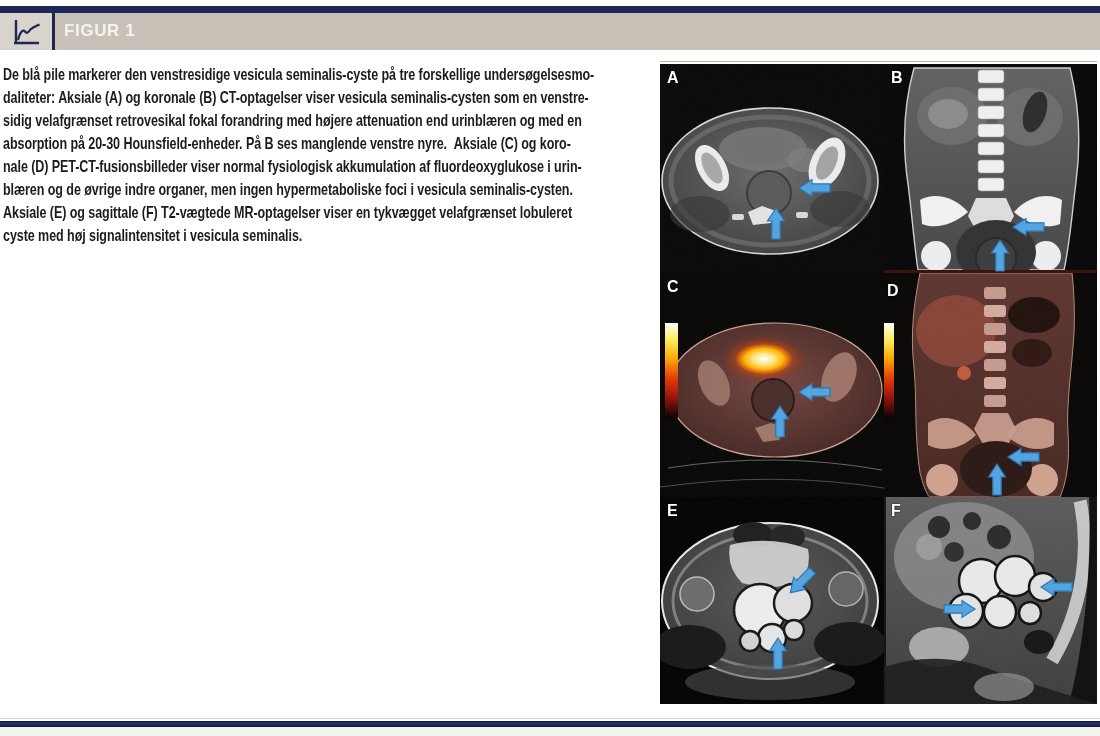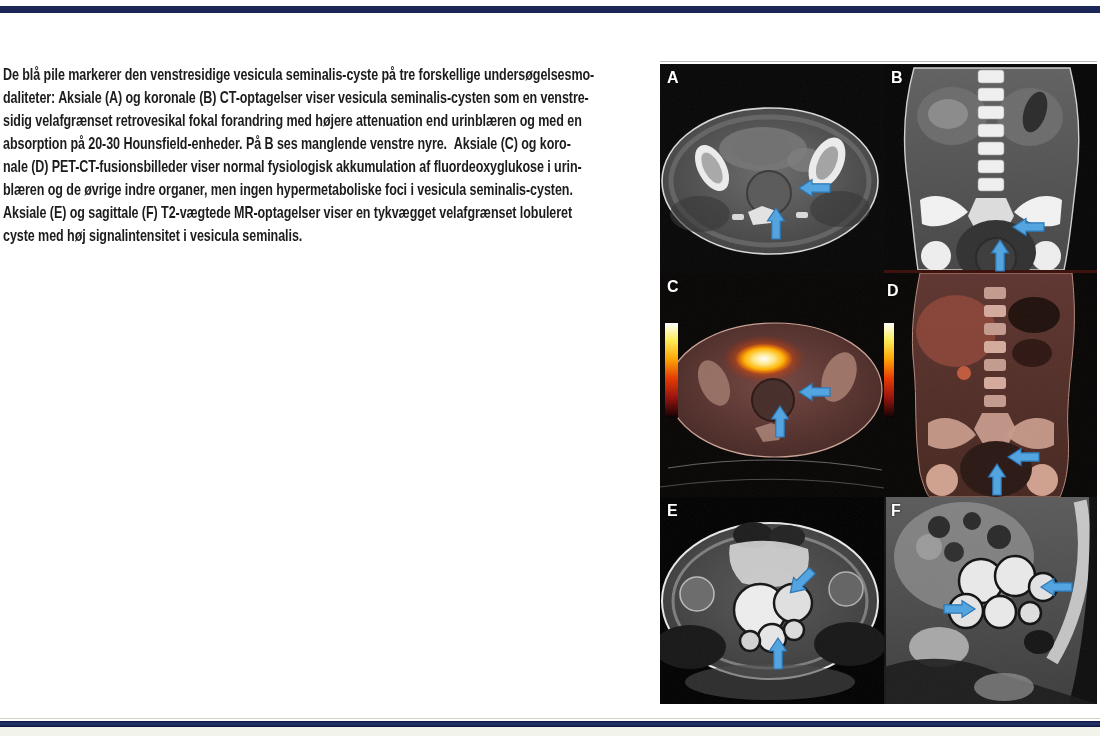--- a/index.html
+++ b/index.html
@@ -108,20 +108,30 @@
     <filter id="grain" x="0%" y="0%" width="100%" height="100%">
       <feTurbulence type="fractalNoise" baseFrequency="0.9" numOctaves="2" stitchTiles="stitch" result="t"></feTurbulence>
       <feColorMatrix in="t" type="matrix" values="0 0 0 0 0.6  0 0 0 0 0.6  0 0 0 0 0.6  0 0 0 0.45 0"></feColorMatrix>
     </filter>
   </defs>
 </svg>
 
 <div class="page">
 
   <div class="topline"></div>
+  <div class="headerbar">
+    <div class="iconbox">
+      <svg width="36" height="32" viewBox="0 0 36 32">
+        <path d="M7 4 V27 M5 27 H30" fill="none" stroke="#1d2757" stroke-width="2.4"></path>
+        <path d="M9 24 C11 16 14 13 16 15.5 C17.5 17.5 19 17 20.2 15 C22.5 11.5 26.5 10.5 30.5 8.5" fill="none" stroke="#1d2757" stroke-width="2.2"></path>
+      </svg>
+    </div>
+    <div class="hdivider"></div>
+    <div class="figtitle">FIGUR 1</div>
+  </div>
 
   <div class="caption">De blå pile markerer den venstresidige vesicula seminalis-cyste på tre forskellige undersøgelsesmo-<br>daliteter: Aksiale (A) og koronale (B) CT-optagelser viser vesicula seminalis-cysten som en venstre-<br>sidig velafgrænset retrovesikal fokal forandring med højere attenuation end urinblæren og med en<br>absorption på 20-30 Hounsfield-enheder. På B ses manglende venstre nyre. &nbsp;Aksiale (C) og koro-<br>nale (D) PET-CT-fusionsbilleder viser normal fysiologisk akkumulation af fluordeoxyglukose i urin-<br>blæren og de øvrige indre organer, men ingen hypermetaboliske foci i vesicula seminalis-cysten.<br>Aksiale (E) og sagittale (F) T2-vægtede MR-optagelser viser en tykvægget velafgrænset lobuleret<br>cyste med høj signalintensitet i vesicula seminalis.</div>
 
   <div class="figwrap">
     <div class="figblack">
 
       <div class="panel p-a">
         <svg width="224" height="209" viewBox="0 0 224 209">
           <rect width="224" height="209" fill="#060606"></rect>
           <ellipse cx="110" cy="117" rx="108" ry="73" fill="url(#ctbody)" stroke="#d8d8d8" stroke-width="1.6"></ellipse>

